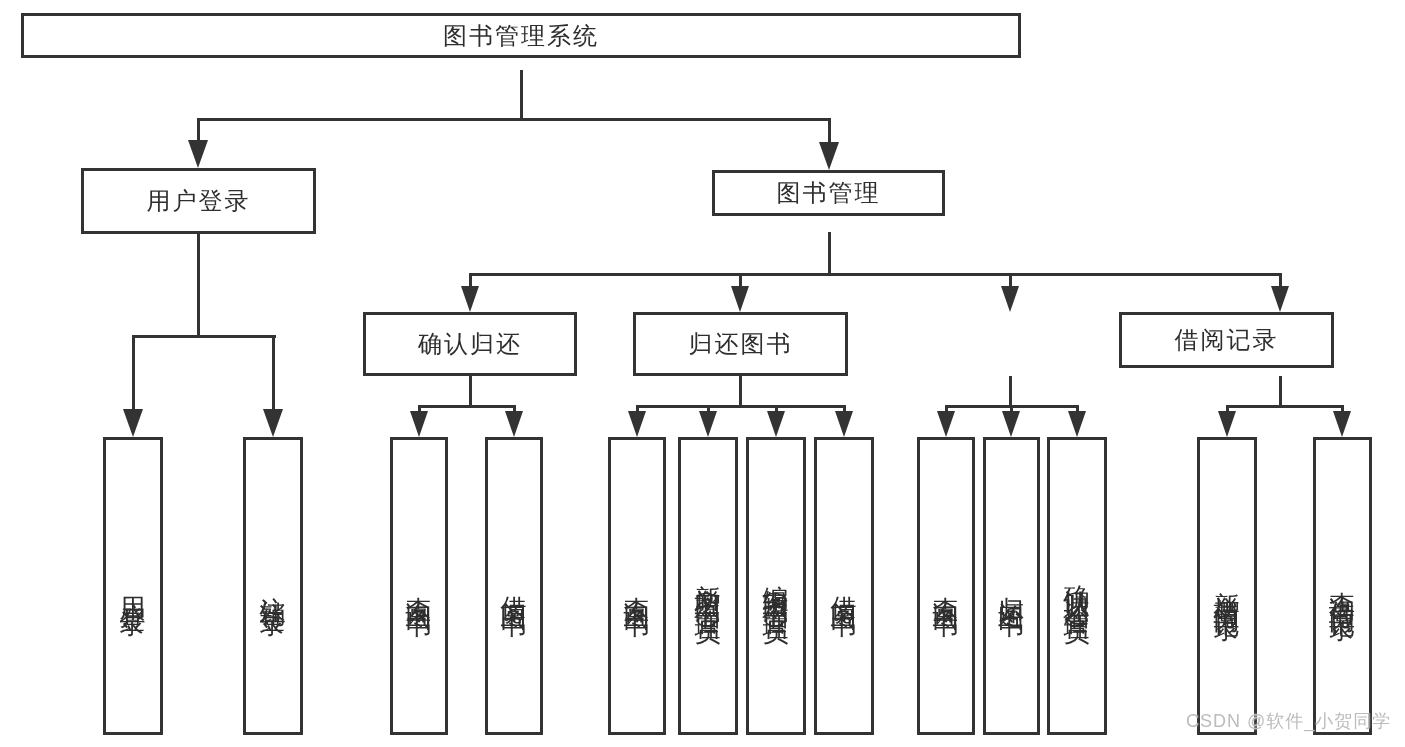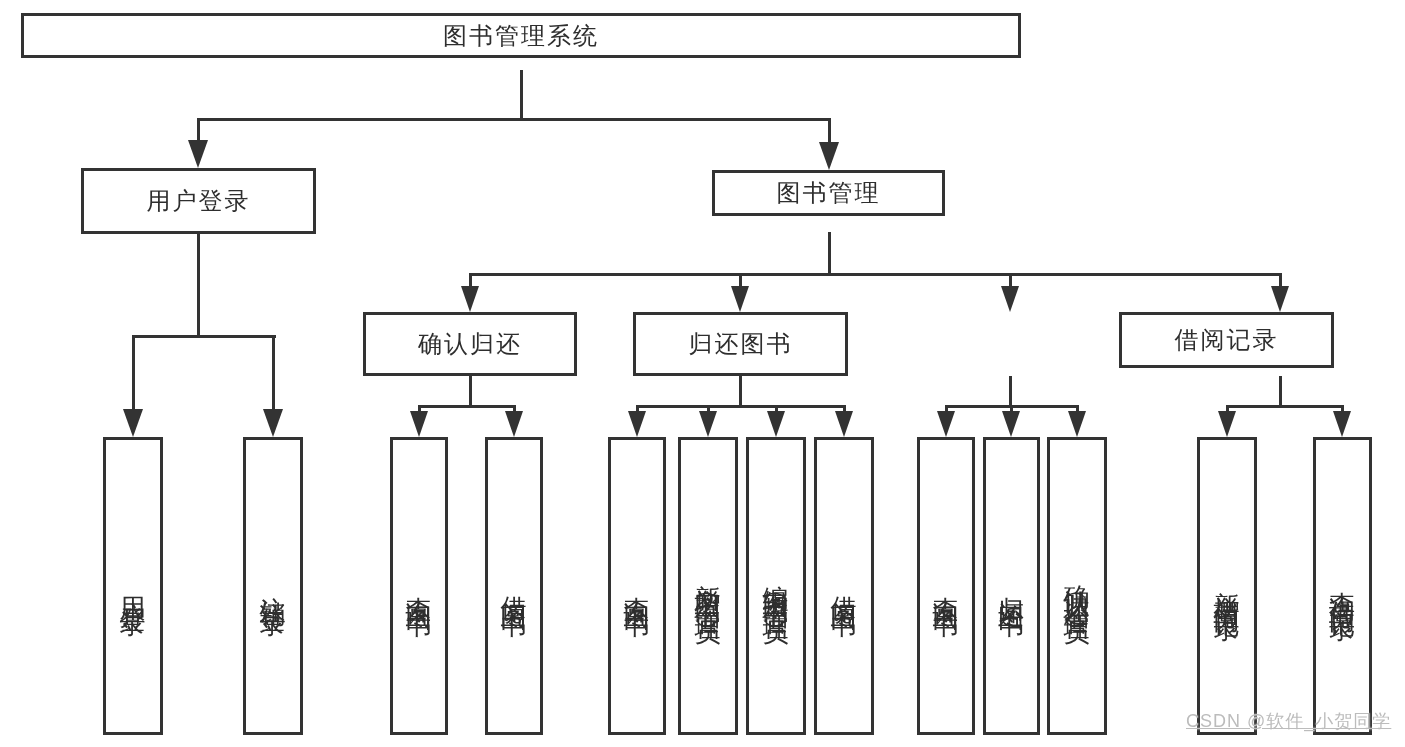--- a/index.html
+++ b/index.html
@@ -27,21 +27,20 @@
     border-left:9px solid transparent; border-right:9px solid transparent;
     border-top:26px solid var(--line);
   }
   .arrow-lg {
     border-left-width:10px; border-right-width:10px; border-top-width:28px;
   }
   .watermark {
     position:absolute; left:1186px; top:709px; font-size:18px;
     color:var(--wm); letter-spacing:1px; white-space:nowrap;
     text-shadow:0 0 2px #ffffff;
-    text-decoration:underline;
   }
 </style>
 </head>
 <body>
 
 <div class="stage">
 
   <div class="box" style="left:21px;top:13px;width:1000px;height:45px">
     <span class="hlabel">图书管理系统</span>
   </div>

